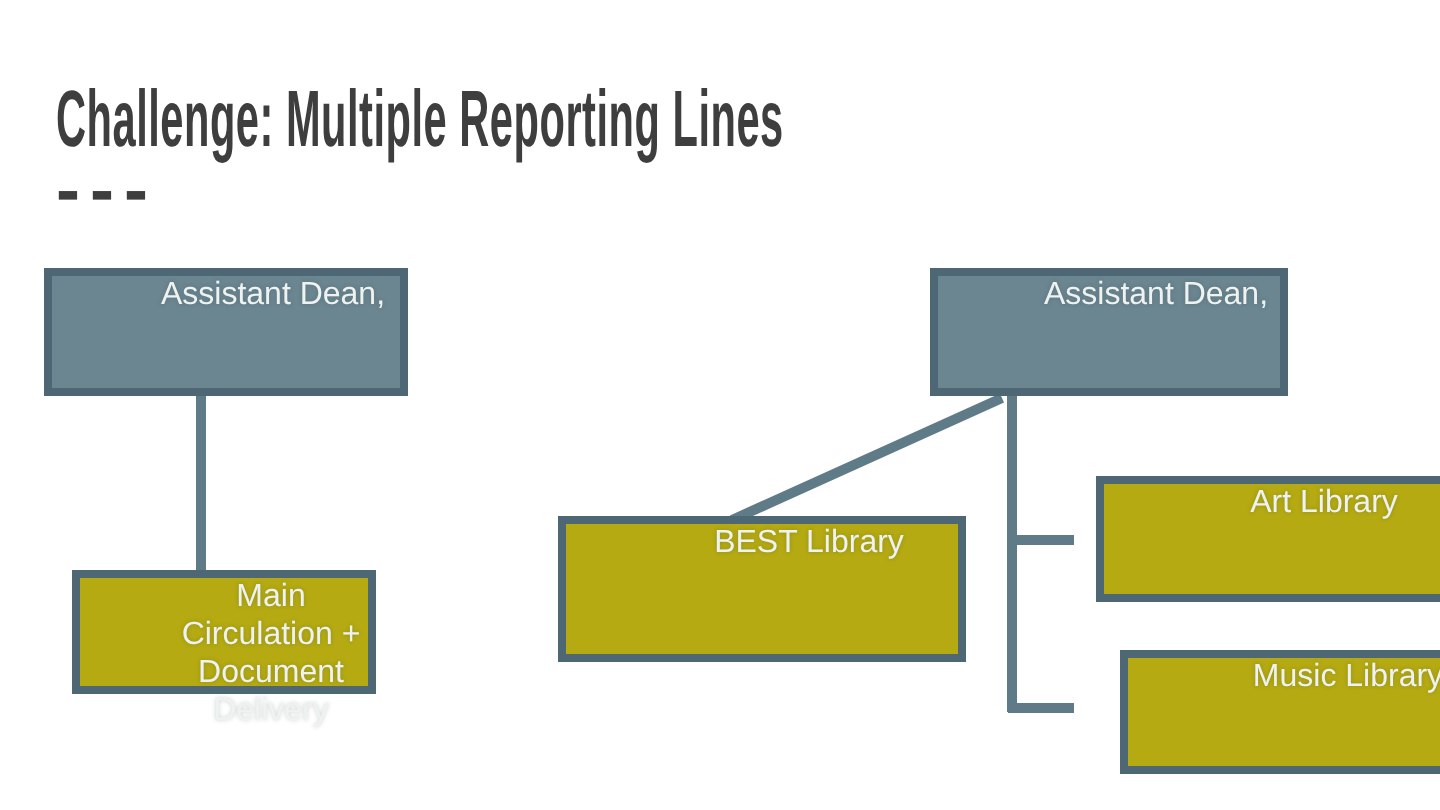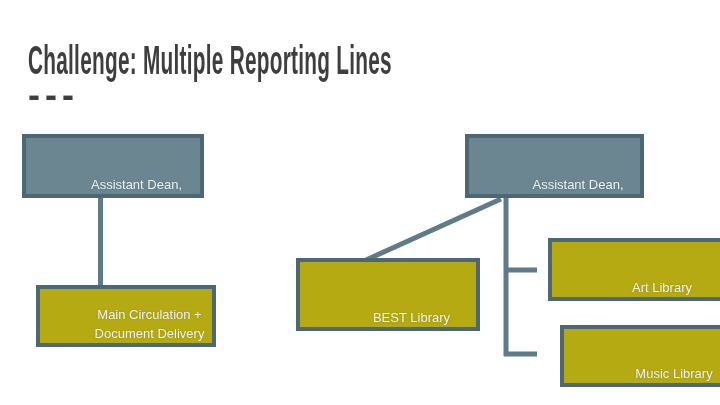--- a/index.html
+++ b/index.html
@@ -48,35 +48,35 @@
   .connectors line {
     stroke: var(--connector, #5e7b87);
     stroke-width: 5;
   }
   .box {
     position: absolute;
     box-sizing: border-box;
     border: 4px solid var(--box-border, #4d6874);
     display: flex;
     flex-direction: column;
-    justify-content: flex-end;
+    justify-content: space-between;
     align-items: center;
     text-align: center;
     color: var(--box-text, #eef2f1);
-    font-size: 13px;
+    font-size: 16px;
     line-height: 19px;
     text-shadow: 0 0 2px rgba(40,60,60,0.25);
     padding-left: 47px;
   }
   .box.manager { background: var(--manager-box-fill, #6b8691); }
   .box.library { background: var(--library-box-fill, #b5aa12); margin-left: 13px; }
   .box-access   { left: 22px;  top: 134px; width: 182px; height: 64px; }
   .box-public   { left: 465px; top: 134px; width: 179px; height: 64px; }
-  .box-maincirc { left: 23px;  top: 285px; width: 180px; height: 62px; }
-  .box-best     { left: 283px; top: 258px; width: 184px; height: 73px; }
+  .box-maincirc { left: 23px;  top: 285px; width: 152px; height: 62px; }
+  .box-best     { left: 266px; top: 258px; width: 204px; height: 73px; }
   .box-art      { left: 535px; top: 238px; width: 181px; height: 63px; }
   .box-music    { left: 547px; top: 325px; width: 181px; height: 62px; }
 </style>
 </head>
 <body>
 
 <div class="slide">
 
   <h1 class="slide-title"><span class="condense">Challenge: Multiple Reporting Lines</span></h1>
 

